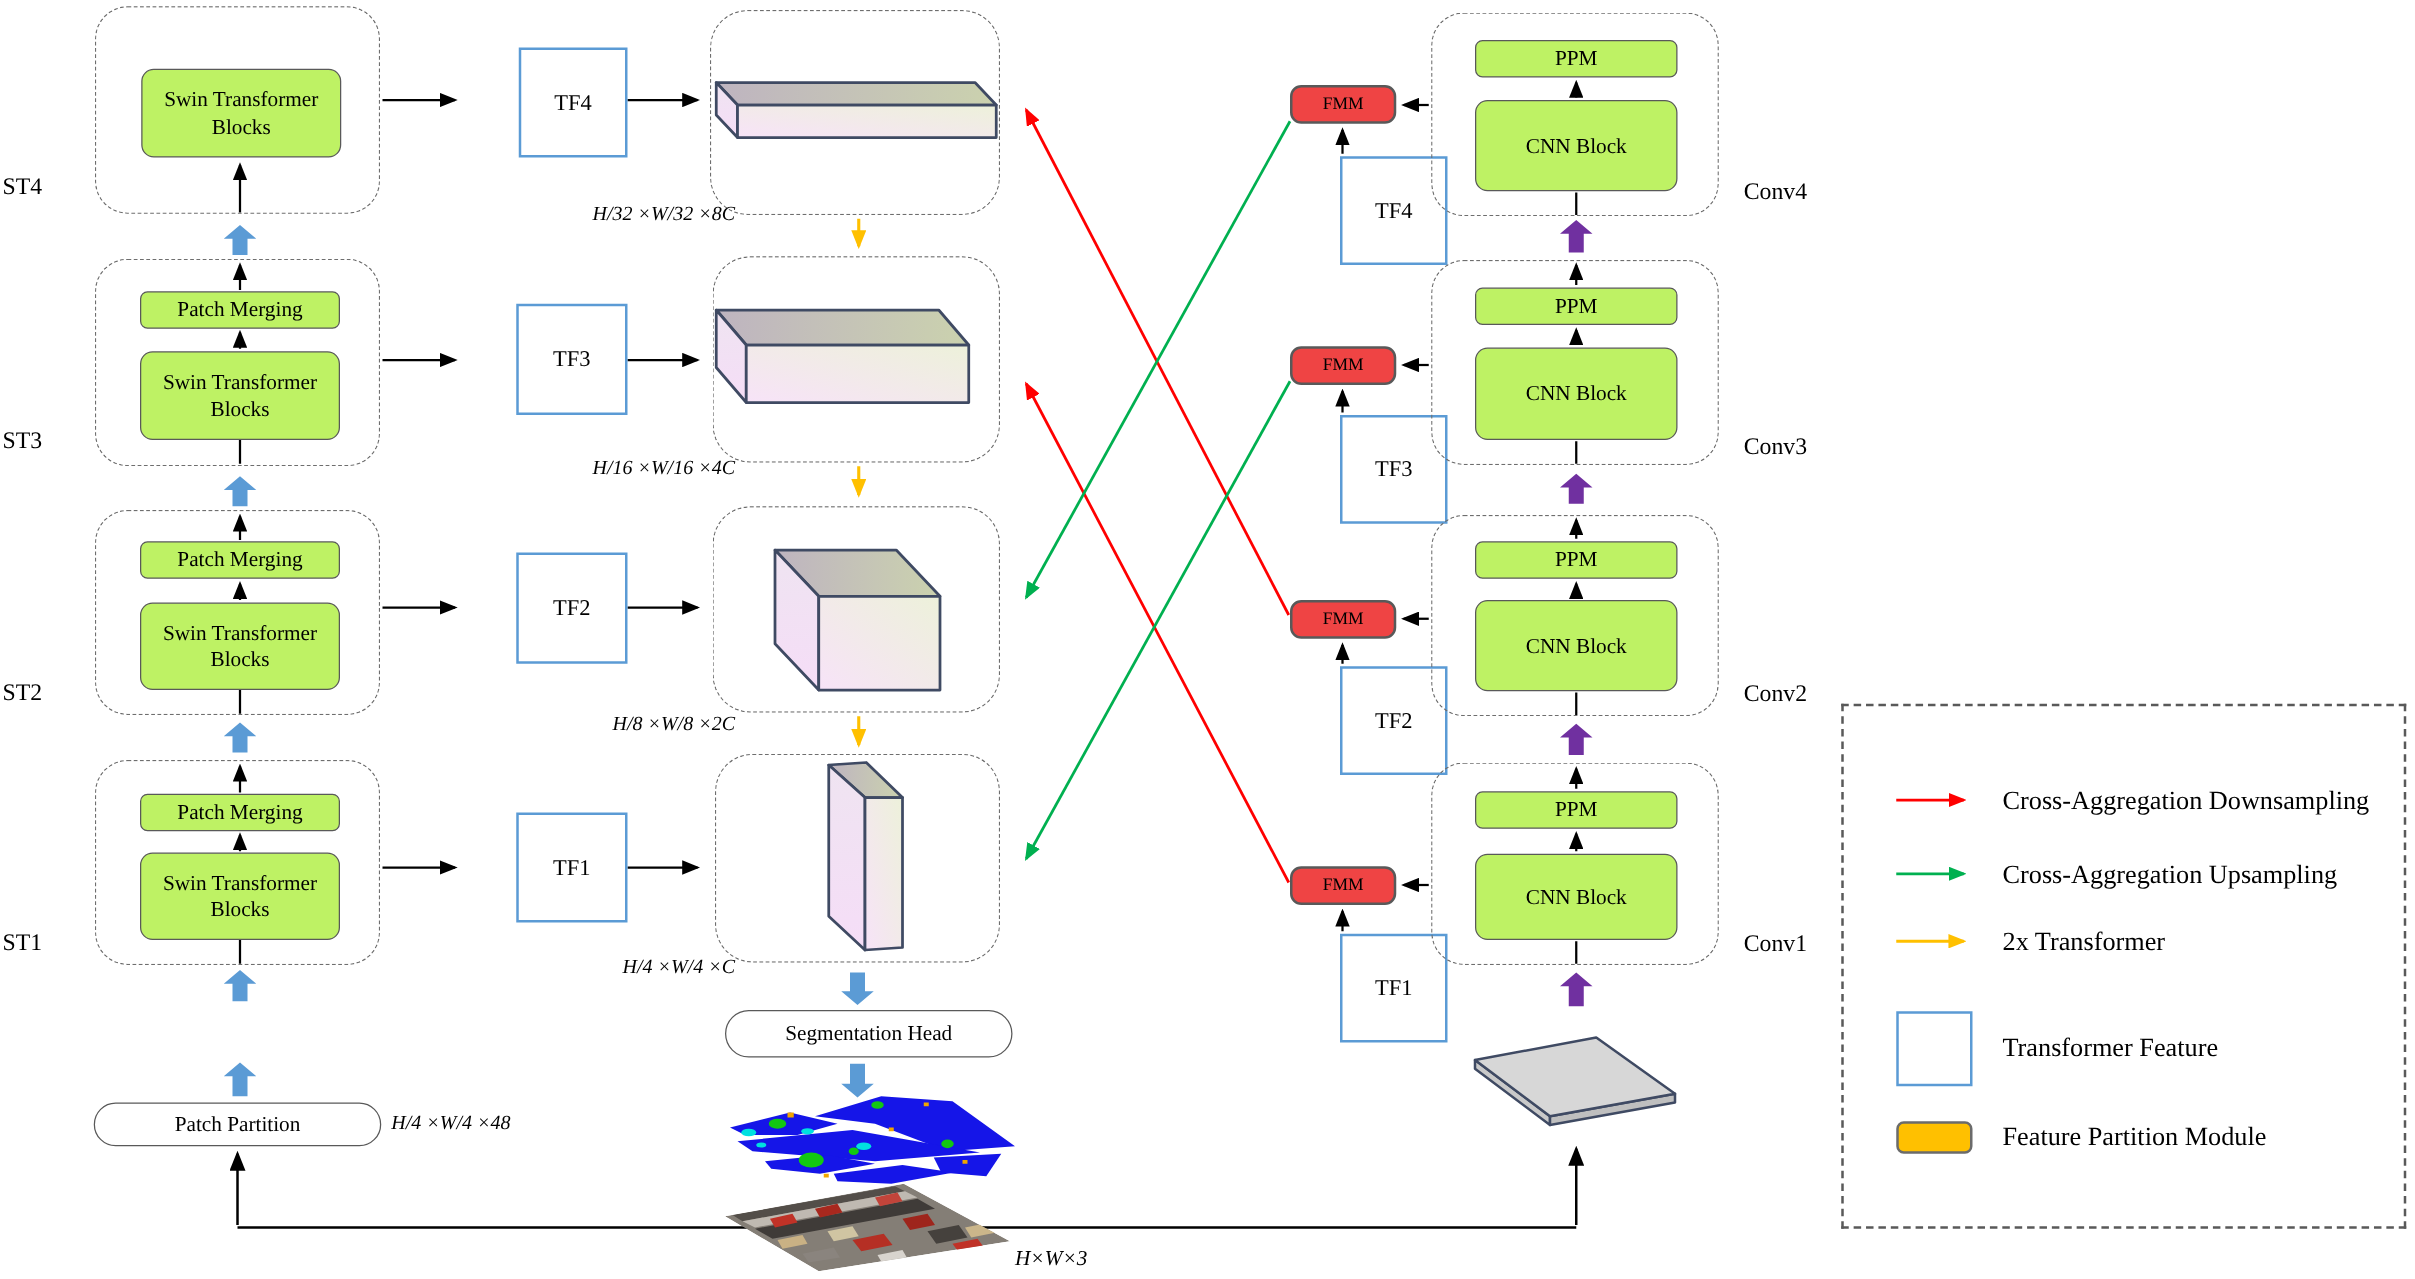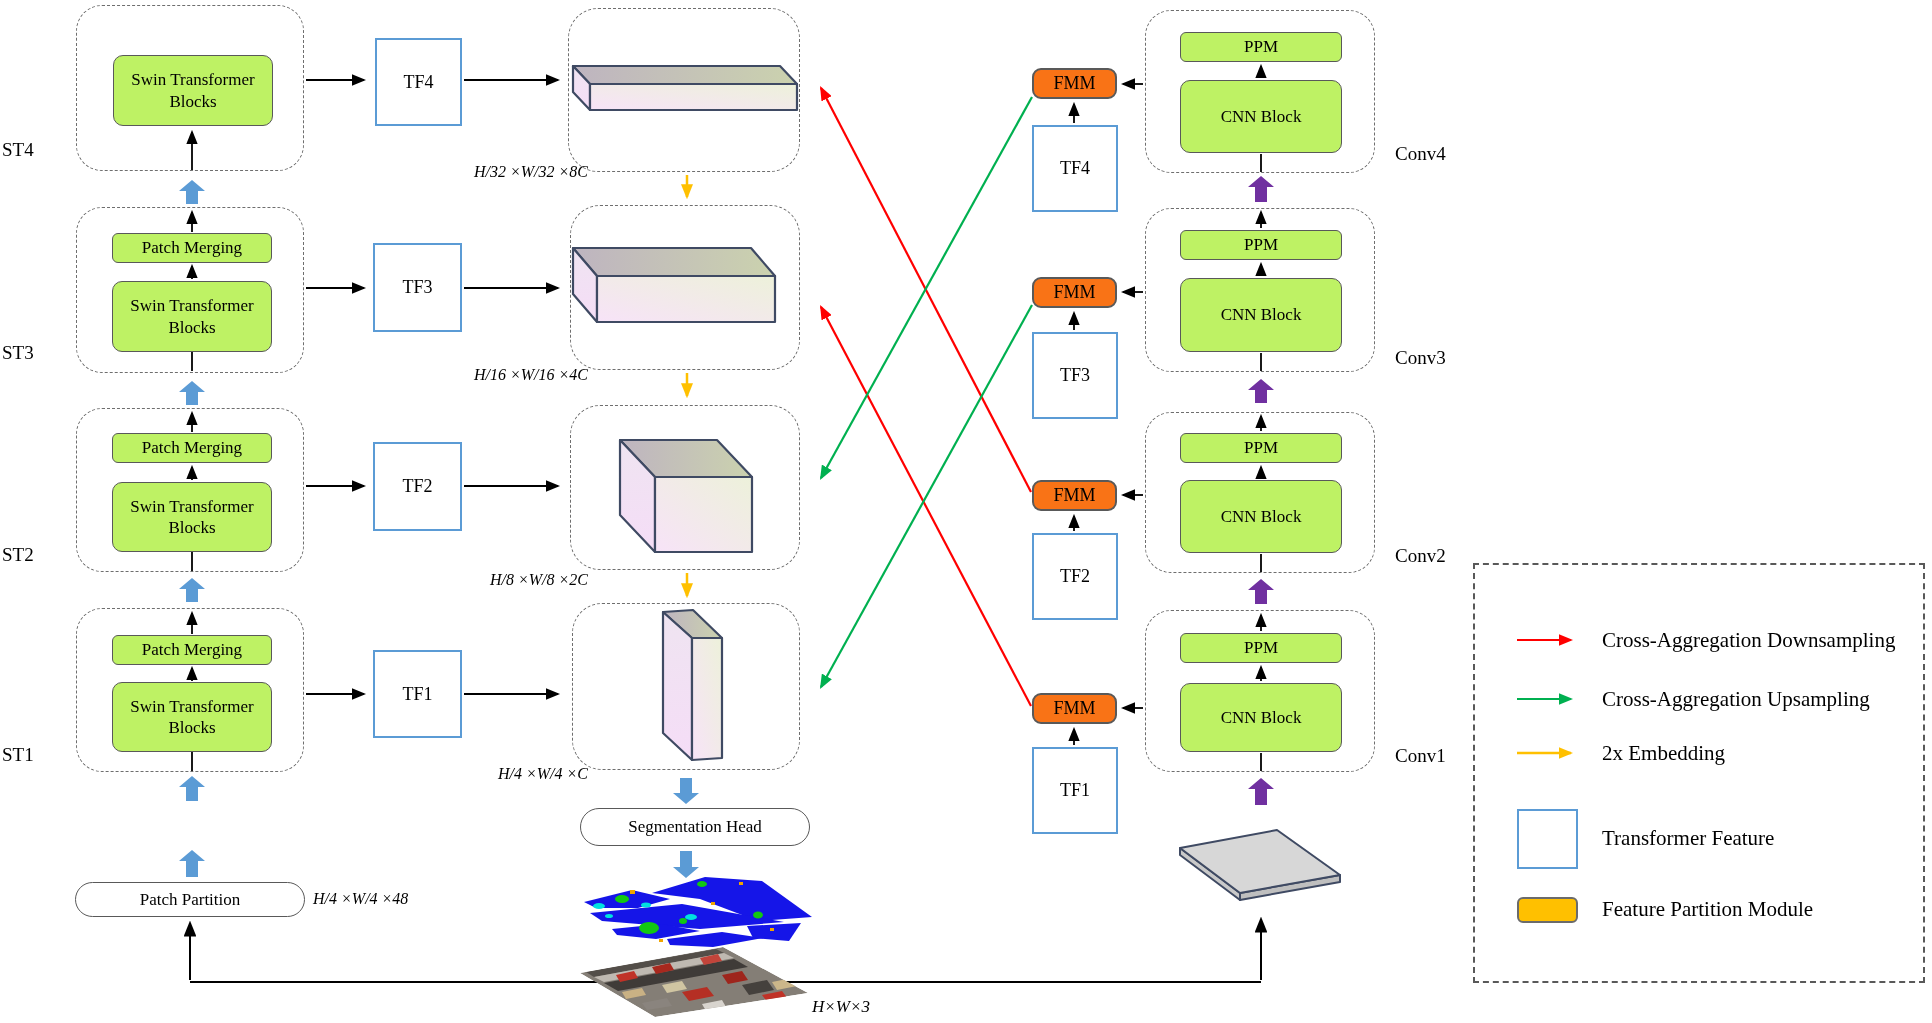--- a/index.html
+++ b/index.html
@@ -9,23 +9,23 @@
   .abs{position:absolute;box-sizing:border-box;}
   .dashedbox{border:1.6px dashed #6e6e6e;border-radius:26px;background:transparent;}
   .cubebox{border:1.6px dashed #6e6e6e;border-radius:30px;background:transparent;}
   .blk{border:1.5px solid #595959;background:#bef264;display:flex;align-items:center;justify-content:center;
        text-align:center;font-size:17px;line-height:1.25;}
   .swin{border-radius:10px;}
   .merge{border-radius:6px;}
   .pill{border:1.7px solid #595959;background:#fff;border-radius:19px;display:flex;align-items:center;
         justify-content:center;font-size:17px;}
   .tf{border:2px solid #5b9bd5;background:#fff;display:flex;align-items:center;justify-content:center;
-      font-size:18px;}
-  .fmm{background:#f97316;border:2.2px solid #595959;border-radius:9px;display:flex;align-items:center;
-       justify-content:center;font-size:18px;}
+      font-size:18px;margin-left:40px;}
+  .fmm{background:#ef4444;border:2.2px solid #595959;border-radius:9px;display:flex;align-items:center;
+       justify-content:center;font-size:14px;}
   .ppm{border-radius:6px;}
   .cnn{border-radius:10px;}
   .stlabel{font-size:19px;display:flex;align-items:center;}
   .dim{font-size:16px;font-style:italic;display:flex;align-items:center;}
   .dim.r{justify-content:flex-end;text-align:right;}
   .legend{border:2px dashed #595959;background:transparent;}
   .legend-label{position:absolute;font-size:21px;display:flex;align-items:center;}
   .lg-swatch-blue{position:absolute;border:2.5px solid #5b9bd5;background:#fff;}
   .lg-swatch-fmm{position:absolute;background:#ffc000;border:2.5px solid #6b6b6b;border-radius:6px;}
 </style>
@@ -303,21 +303,21 @@
     <div class="legend-label" style="left:127px;top:62px;height:26px;">Cross-Aggregation Downsampling</div>
 
     <svg style="position:absolute;left:40px;top:126px;" width="66" height="16">
       <line x1="2" y1="8" x2="56" y2="8" stroke="#00B050" stroke-width="2.2" marker-end="url(#mG)"></line>
     </svg>
     <div class="legend-label" style="left:127px;top:121px;height:26px;">Cross-Aggregation Upsampling</div>
 
     <svg style="position:absolute;left:40px;top:180px;" width="66" height="16">
       <line x1="2" y1="8" x2="56" y2="8" stroke="#FFC000" stroke-width="2.4" marker-end="url(#mO)"></line>
     </svg>
-    <div class="legend-label" style="left:127px;top:175px;height:26px;">2x Embedding</div>
+    <div class="legend-label" style="left:127px;top:175px;height:26px;">2x Transformer</div>
 
     <div class="lg-swatch-blue" style="left:42px;top:244px;width:57px;height:56px;"></div>
     <div class="legend-label" style="left:127px;top:260px;height:26px;">Transformer Feature</div>
 
     <div class="lg-swatch-fmm" style="left:42px;top:332px;width:57px;height:22px;"></div>
     <div class="legend-label" style="left:127px;top:331px;height:26px;">Feature Partition Module</div>
   </div>
 
 </div>
 

